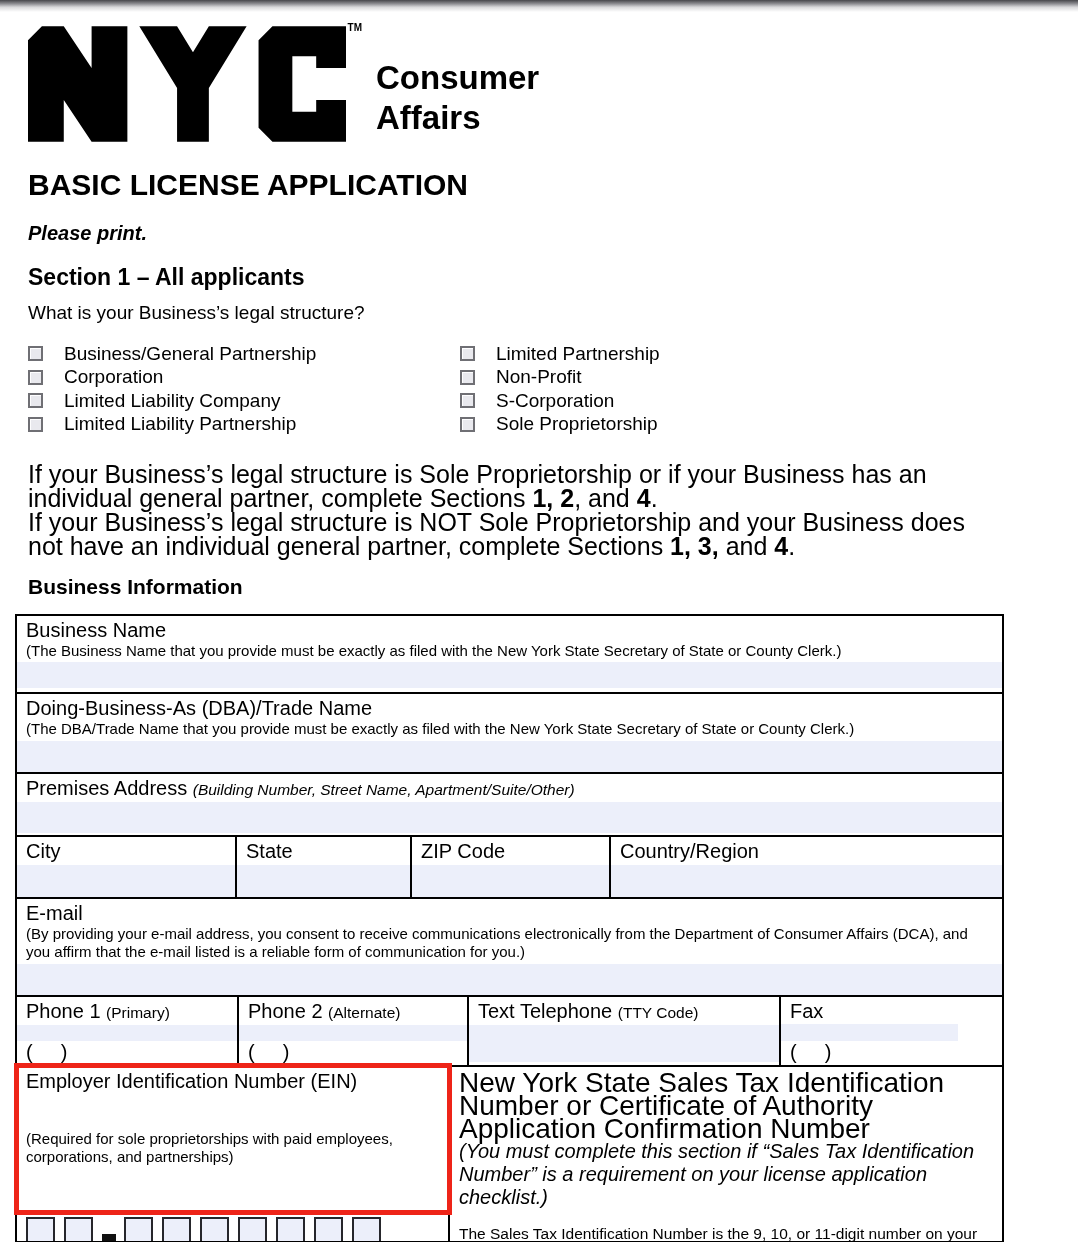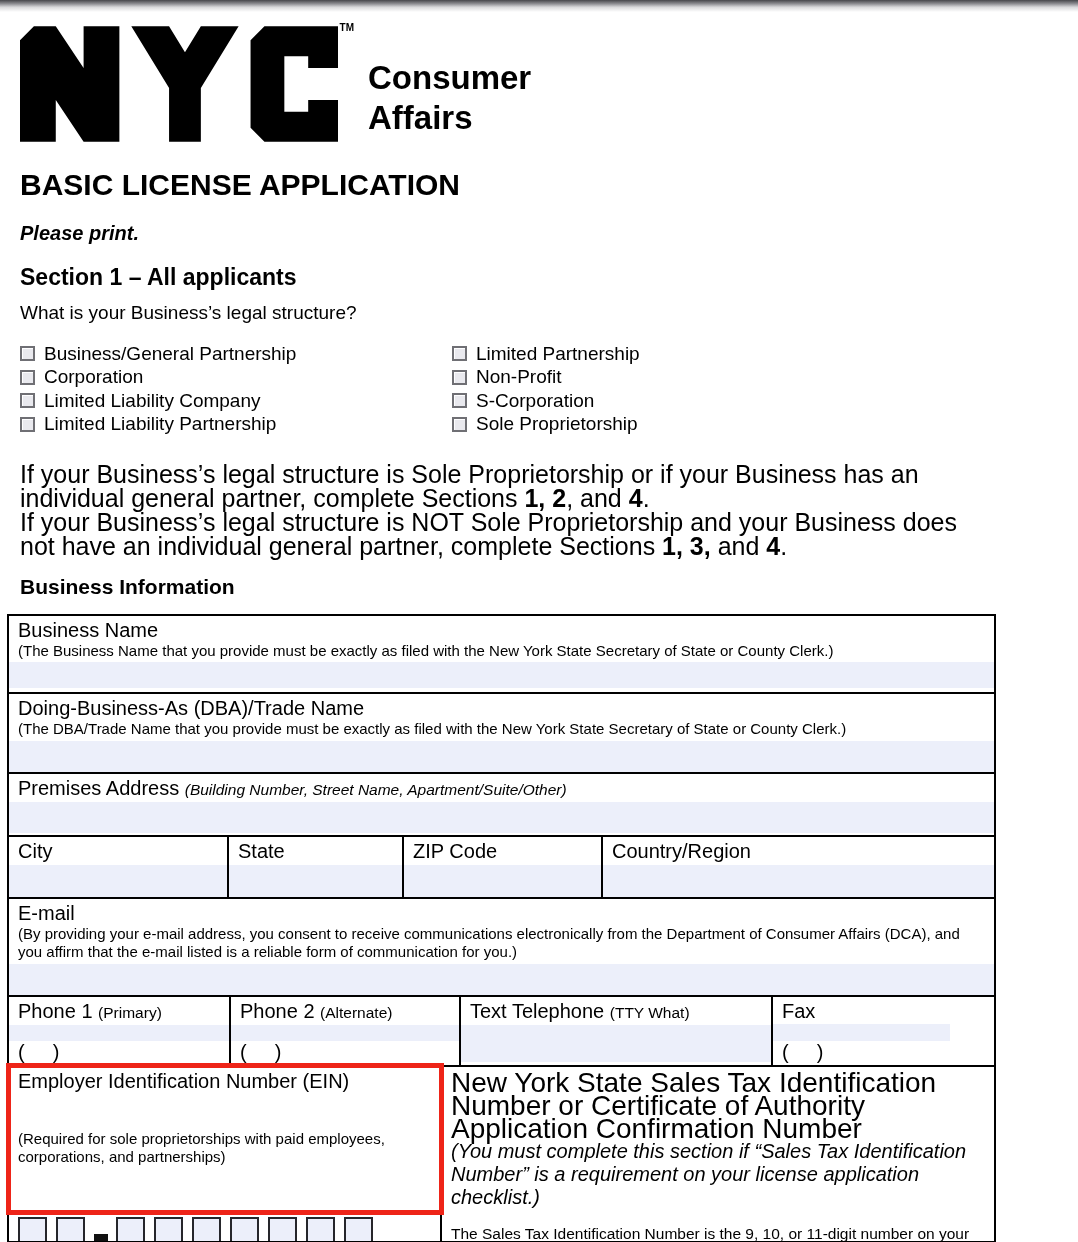--- a/index.html
+++ b/index.html
@@ -1,41 +1,41 @@
 <!DOCTYPE html>
 <html style="--highlight-red: #ee2418; --input-fill: #eceffa;"><head>
 <meta charset="utf-8">
 <style>
   html,body{margin:0;padding:0;background:#fff;}
   body{
     width:1078px;height:1242px;overflow:hidden;position:relative;
     font-family:"Liberation Sans", sans-serif;color:#000;
   }
   .topbar{height:12px;background:linear-gradient(#46464b 0%,#8a8a8f 30%,#d9d9dc 60%,#fff 100%);}
-  .page{padding-left:20px;}
+  .page{padding-left:28px;}
 
   
   .logo-row{margin-top:14px;display:flex;align-items:flex-start;}
   .logo-wrap{position:relative;width:318px;height:116px;}
   .logo-wrap svg{display:block;}
   .tm{position:absolute;right:-16px;top:-4px;font-size:10px;font-weight:bold;letter-spacing:0;}
   .brand{margin-left:30px;padding-top:32px;font-weight:bold;font-size:33px;line-height:40px;}
 
   .doc-title{margin:26px 0 0 0;font-size:30px;line-height:34px;font-weight:bold;}
   .print-note{margin:20px 0 0 0;font-size:20px;font-weight:bold;font-style:italic;}
   .section-heading{margin:19px 0 0 0;font-size:23px;line-height:26px;font-weight:bold;}
   .question{margin:12px 0 0 0;font-size:19px;}
 
   .options{margin-top:18px;display:flex;width:990px;}
   .opt-col{width:432px;}
   .opt-col.right{flex:1;}
   .opt{display:flex;align-items:center;height:23.5px;}
   .cb{width:11px;height:11px;border:2px solid #6f6f74;background:#e9e9ee;
       box-shadow:inset 1px 1px 0 rgba(255,255,255,.95);margin-right:9px;flex:none;}
-  .opt-label{font-size:19px;white-space:nowrap;}
+  .opt-label{font-size:19px;white-space:nowrap;margin-left:12px;}
 
   .instructions{margin-top:26px;width:970px;font-size:25px;line-height:24px;}
   .instructions p{margin:0;}
   .instructions .bold{font-weight:bold;}
 
   .bizinfo-heading{margin:17px 0 0 0;font-size:21px;line-height:24px;font-weight:bold;}
 
   
   .biz-table{position:relative;margin-top:15px;margin-left:-13px;width:989px;
              border:2px solid #000;box-sizing:border-box;}
@@ -211,21 +211,21 @@
         <div class="lbl"><span>Phone 1</span>&nbsp;<span class="sub">(Primary)</span></div>
         <div class="strip" style="height:24px;margin-top:1px;"></div>
         <div class="parens"><span>(</span><span class="gap"></span><span>)</span></div>
       </div>
       <div class="t-cell bl c-ph2">
         <div class="lbl"><span>Phone 2</span>&nbsp;<span class="sub">(Alternate)</span></div>
         <div class="strip" style="height:24px;margin-top:1px;"></div>
         <div class="parens"><span>(</span><span class="gap"></span><span>)</span></div>
       </div>
       <div class="t-cell bl c-tty">
-        <div class="lbl"><span>Text Telephone</span>&nbsp;<span class="sub">(TTY What)</span></div>
+        <div class="lbl"><span>Text Telephone</span>&nbsp;<span class="sub">(TTY Code)</span></div>
         <div class="strip fill" style="margin-top:1px;margin-bottom:3px;"></div>
       </div>
       <div class="t-cell bl c-fax">
         <div class="lbl">Fax</div>
         <div class="strip" style="height:24px;margin-top:1px;"></div>
         <div class="parens"><span>(</span><span class="gap"></span><span>)</span></div>
       </div>
     </div>
 
     <div class="t-row bordered r7">

